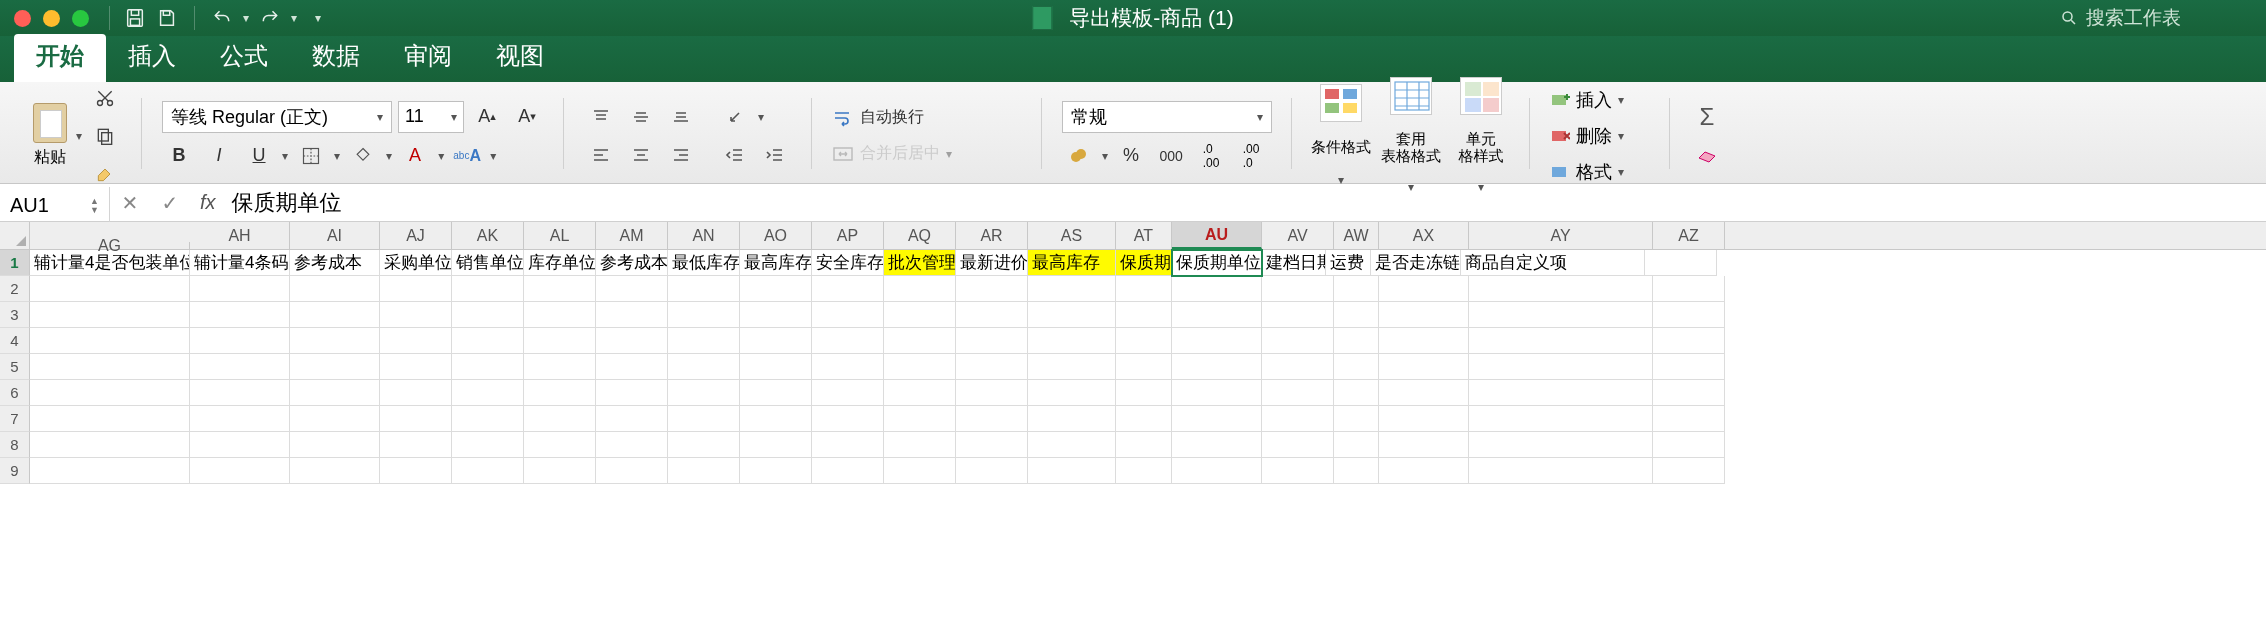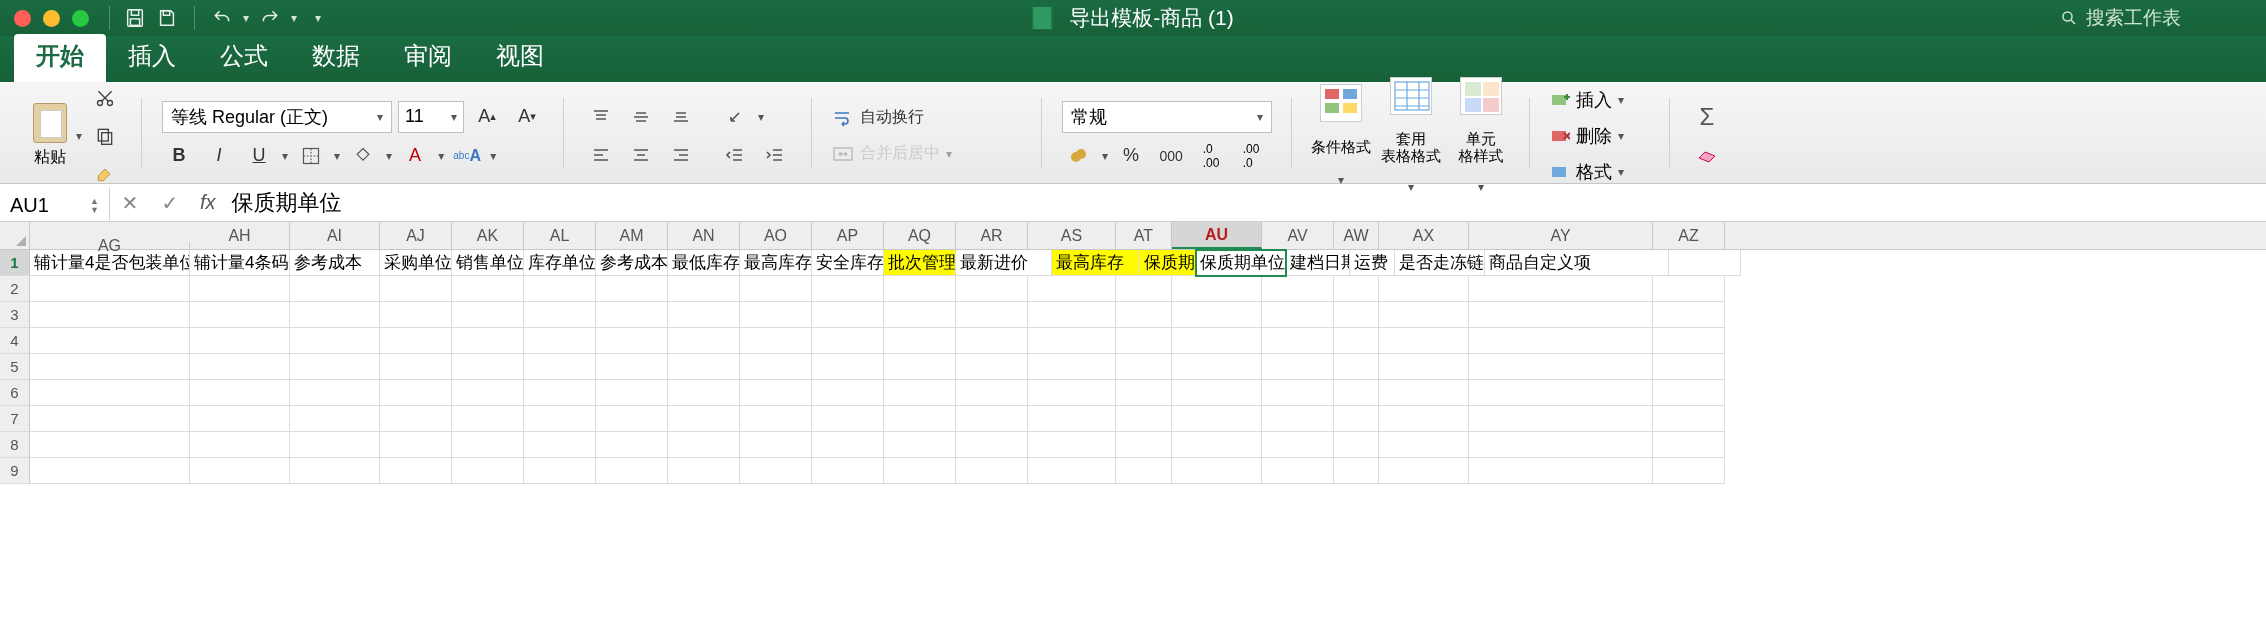--- a/index.html
+++ b/index.html
@@ -423,21 +423,21 @@
         <div class="cell" style="width: 100px;">辅计量4条码</div>
         <div class="cell" style="width: 90px;">参考成本</div>
         <div class="cell" style="width: 72px;">采购单位</div>
         <div class="cell" style="width: 72px;">销售单位</div>
         <div class="cell" style="width: 72px;">库存单位</div>
         <div class="cell" style="width: 72px;">参考成本</div>
         <div class="cell" style="width: 72px;">最低库存</div>
         <div class="cell" style="width: 72px;">最高库存</div>
         <div class="cell" style="width: 72px;">安全库存</div>
         <div class="cell hl" style="width: 72px;">批次管理</div>
-        <div class="cell" style="width: 96px;">最新进价</div>
+        <div class="cell" style="width: 72px;">最新进价</div>
         <div class="cell hl" style="width: 88px;">最高库存</div>
         <div class="cell hl" style="width: 56px;">保质期</div>
         <div class="cell active" style="width: 90px;">保质期单位</div>
         <div class="cell" style="width: 64px;">建档日期</div>
         <div class="cell" style="width: 45px;">运费</div>
         <div class="cell" style="width: 90px;">是否走冻链</div>
         <div class="cell" style="width: 184px;">商品自定义项</div>
         <div class="cell" style="width: 72px;"></div>
       </div>
       <div class="rowg">

